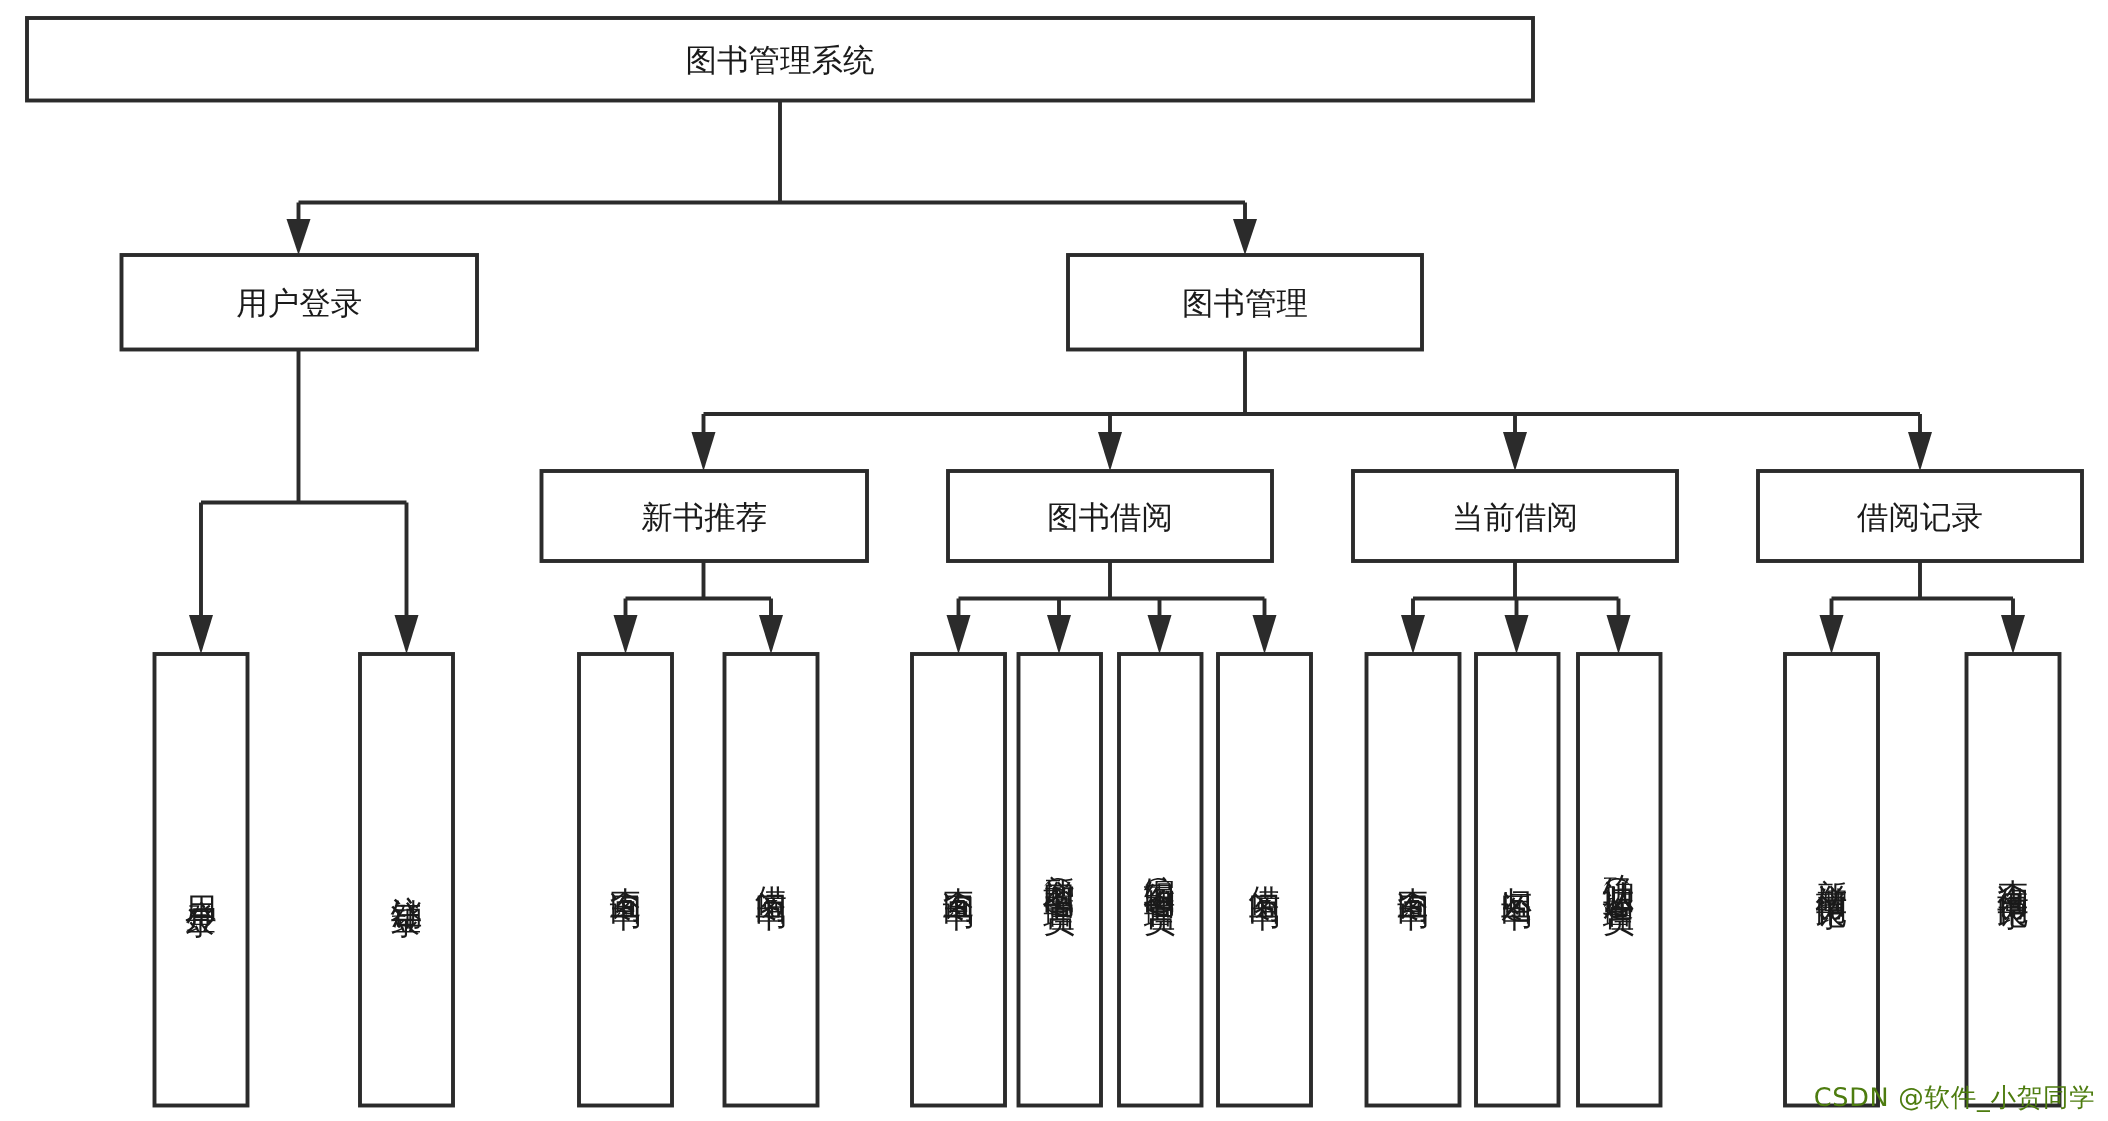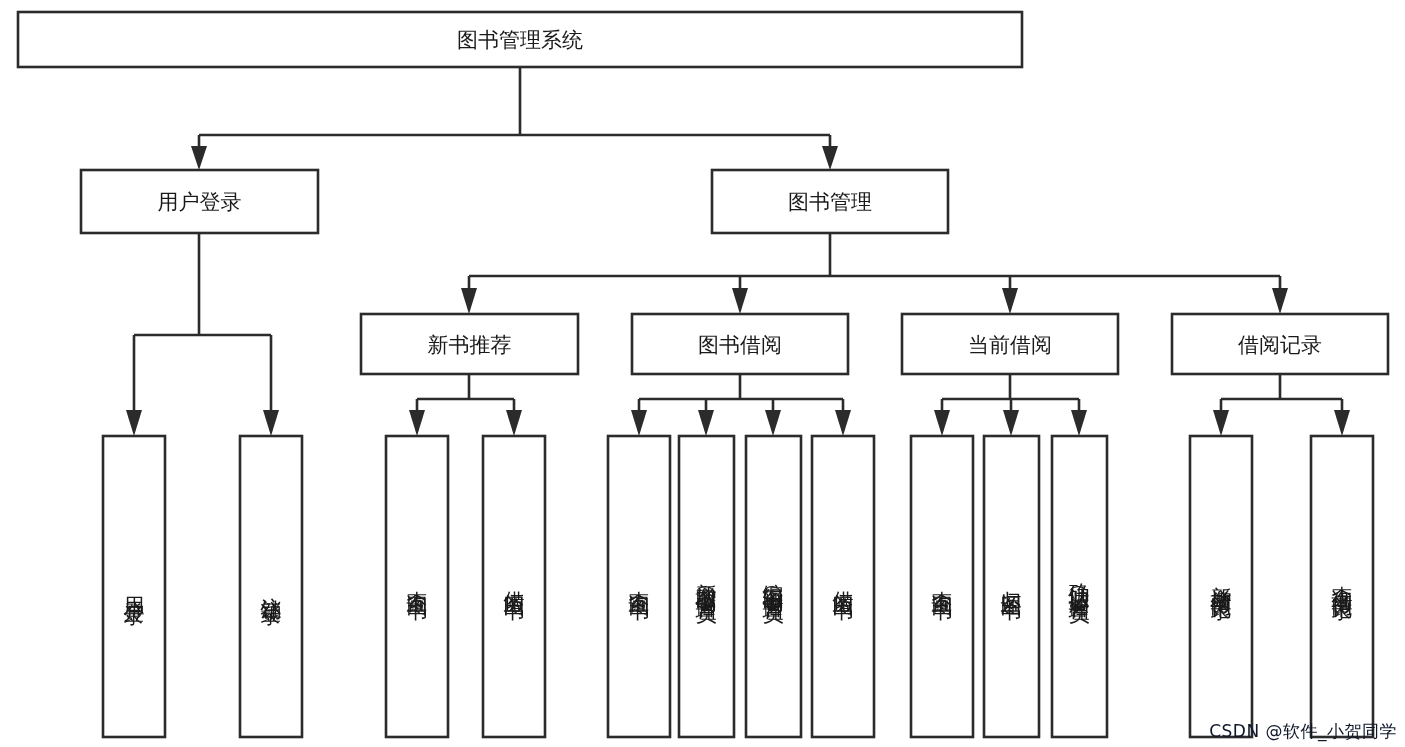--- a/index.html
+++ b/index.html
@@ -52,21 +52,21 @@
   .arrow-head {
     fill: #2b2b2b;
     stroke: none;
   }
   .watermark {
     position: absolute;
     right: 8px;
     bottom: 4px;
     font-family: "DejaVu Sans", "Liberation Sans", sans-serif;
     font-size: 17px;
-    color: #0f172a;
+    color: #4d7c0f;
     letter-spacing: 0.5px;
     white-space: nowrap;
     pointer-events: none;
     user-select: none;
   }
 </style>
 </head>
 <body>
 
 <svg id="diagram-root" viewBox="0 0 1405 747" xmlns="http://www.w3.org/2000/svg">

